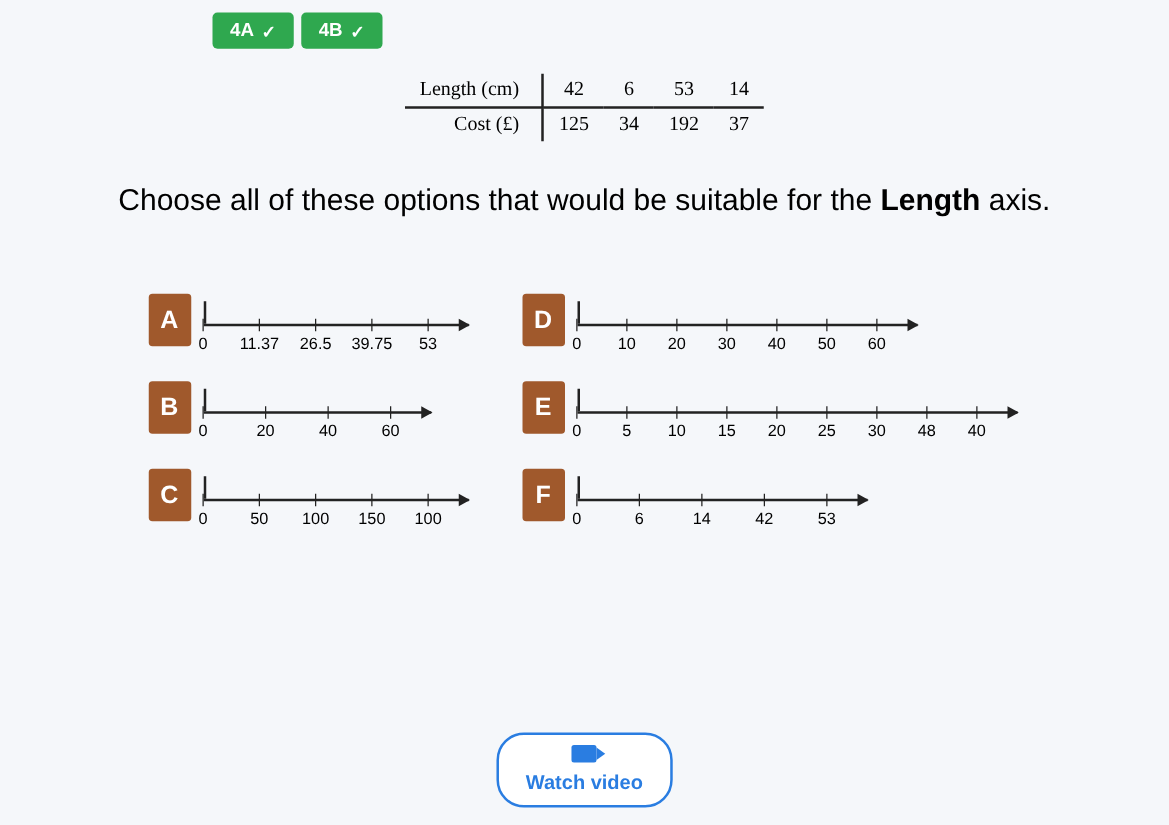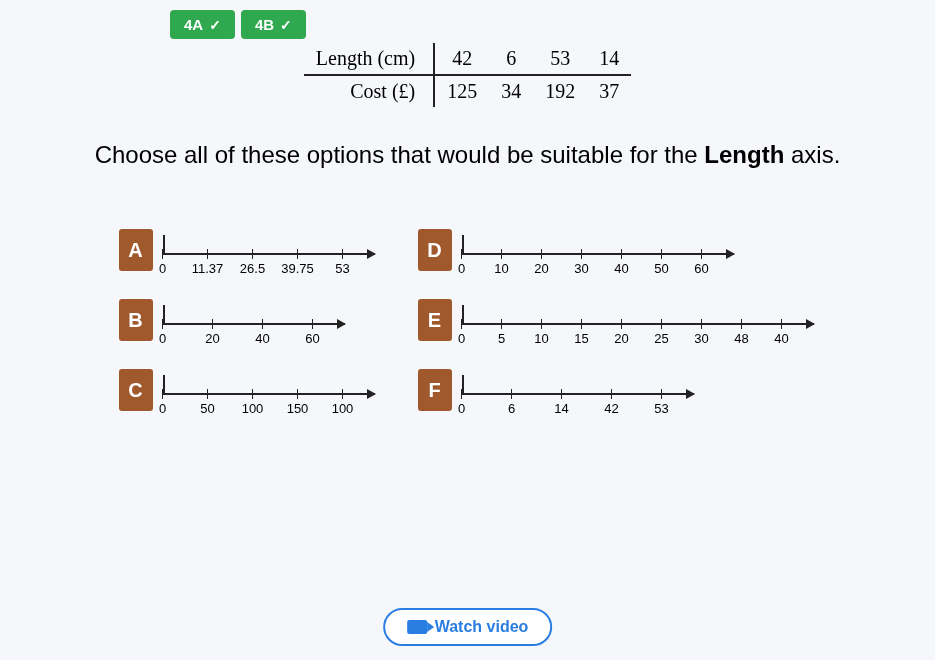--- a/index.html
+++ b/index.html
@@ -7,21 +7,21 @@
       font-family: Georgia, 'Times New Roman', serif;
       background: #f5f7fa;
       width: 935px;
       height: 660px;
       padding: 10px 30px 20px;
       position: relative;
     }
     .nav-tabs {
       display: flex;
       gap: 6px;
-      margin-bottom: 4px;
+      margin-bottom: 20px;
       margin-left: 140px;
     }
     .tab {
       background: #2fa84f;
       color: #fff;
       padding: 6px 14px;
       border-radius: 4px;
       font-family: Arial, sans-serif;
       font-weight: 600;
       font-size: 15px;
@@ -30,21 +30,21 @@
       gap: 6px;
     }
     .tab .check { font-size: 14px; }
     .data-table-wrap {
       display: flex;
       justify-content: center;
       margin-bottom: 30px;
     }
     .data-table {
       border-collapse: collapse;
-      font-size: 20px;
+      font-size: 16px;
     }
     .data-table td { padding: 4px 12px; text-align: center; }
     .data-table .label-cell {
       text-align: right;
       padding-right: 18px;
       border-right: 2px solid #222;
     }
     .data-table .rule td { border-bottom: 2px solid #222; }
     .question {
       text-align: center;
@@ -136,20 +136,21 @@
       border-radius: 22px;
       padding: 8px 22px;
       color: #2a7de1;
       font-family: Arial, sans-serif;
       font-weight: 600;
       font-size: 16px;
       display: flex;
       align-items: center;
       gap: 8px;
       background: #fff;
+      flex-direction: column;
     }
     .video-icon {
       width: 20px;
       height: 14px;
       background: #2a7de1;
       border-radius: 2px;
       position: relative;
     }
     .video-icon::after {
       content: '';

